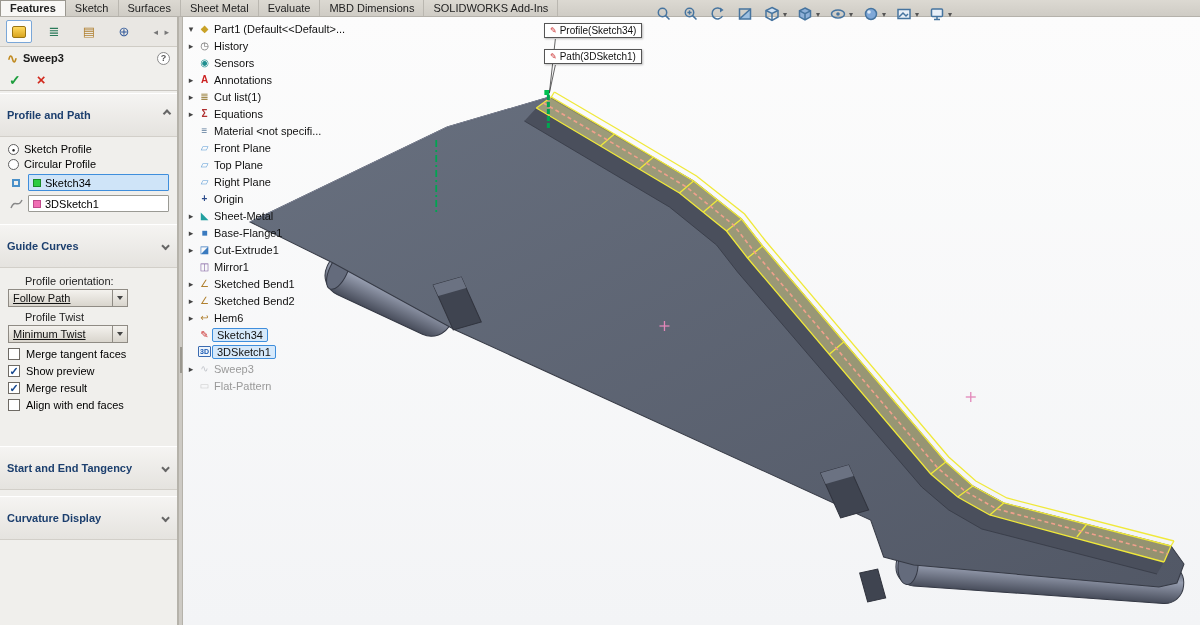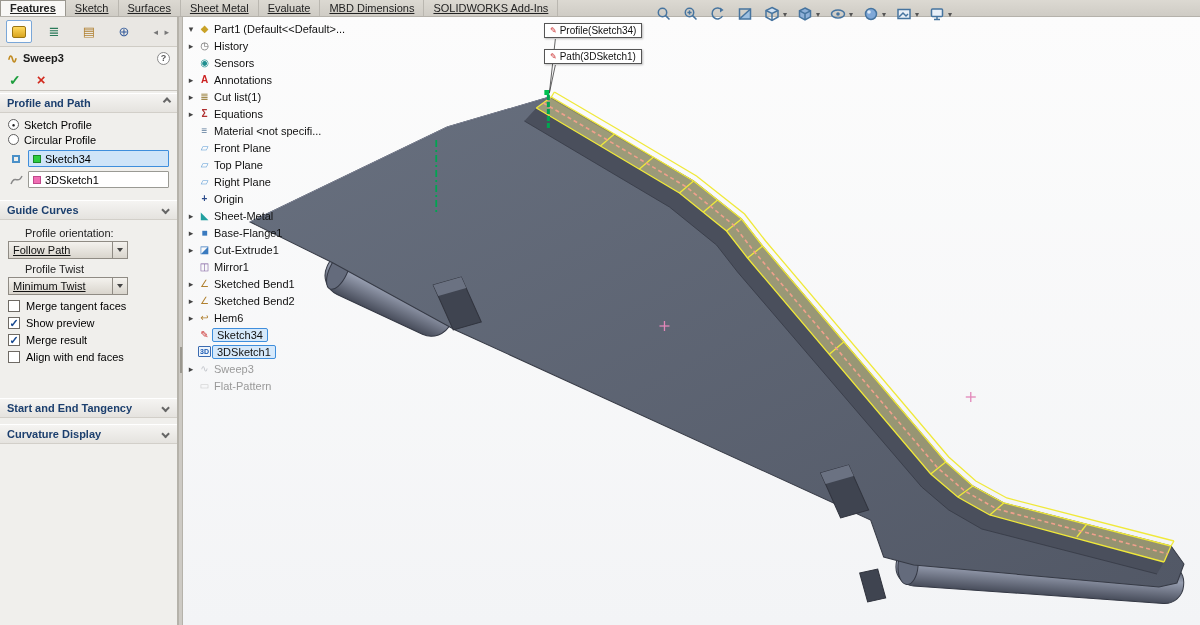--- a/index.html
+++ b/index.html
@@ -3,21 +3,21 @@
 <meta charset="utf-8">
 <style>
   * { margin:0; padding:0; box-sizing:border-box; }
   body { font-family:"Liberation Sans", sans-serif; font-size:11px; background:#fff; }
   #app { position:relative; width:1200px; height:625px; overflow:hidden; background:#f0efec; }
 
   
   #tabbar { position:absolute; top:0; left:0; width:1200px; height:17px;
     background:linear-gradient(#dcd9d2,#cfccc5); border-bottom:1px solid #b5b2ab;
     display:flex; align-items:stretch; z-index:5; }
-  .tab { padding:1px 9px 2px; color:#222; border-right:1px solid #bab7b0; display:flex; align-items:center; cursor:default;text-decoration:underline; }
+  .tab { padding:1px 9px 2px; color:#222; border-right:1px solid #bab7b0; display:flex; align-items:center; cursor:default; }
   .tab.active { background:#f8f7f5; border:1px solid #9a978f; border-bottom:none; font-weight:bold; }
 
   
   #headsup { position:absolute; top:2px; left:652px; height:24px; display:flex; align-items:center; gap:3px; z-index:9; }
   .hi { display:flex; align-items:center; justify-content:center; padding:0 3px; height:22px; border-radius:2px; }
   .hi svg { stroke:#46749f; fill:none; stroke-width:1.5; }
   .hi .dd { font-size:8px; color:#555; margin-left:2px; }
 
   
   #main { position:absolute; top:17px; left:0; width:1200px; height:608px; display:flex; }
@@ -30,28 +30,28 @@
   .pmti .gold { width:14px; height:12px; background:linear-gradient(#ffd95e,#d9a520); border:1px solid #9a7514; border-radius:2px; }
   .pm-arrows { margin-left:auto; color:#777; font-size:9px; letter-spacing:2px; }
   .pm-title { height:22px; display:flex; align-items:center; gap:5px; padding:0 7px; font-weight:bold; color:#1a1a1a; }
   .sweep-glyph { color:#c08a20; font-weight:bold; font-size:13px; }
   .help { margin-left:auto; width:13px; height:13px; border:1px solid #8a8a8a; border-radius:50%;
     display:flex; align-items:center; justify-content:center; font-size:9px; color:#555; background:#fff; }
   .pm-actions { height:22px; display:flex; align-items:center; gap:16px; padding:0 9px; border-bottom:1px solid #c9c6c0; }
   .ok { color:#1e9e3e; font-weight:bold; font-size:14px; }
   .cancel { color:#d22a1e; font-weight:bold; font-size:15px; line-height:10px; }
 
-  .sec-h { display:flex; align-items:center; padding:3px 7px; background:linear-gradient(#f5f4f2,#e5e3df);
+  .sec-h { display:flex; align-items:center; padding:15px 7px; background:linear-gradient(#f5f4f2,#e5e3df);
     border-top:1px solid #fff; border-bottom:1px solid #d2cfc9; color:#1c3f6e; font-weight:bold; margin-top:2px; }
   .chev { margin-left:auto; width:6px; height:6px; border-left:2px solid #666; border-bottom:2px solid #666; }
   .chev.up   { transform:rotate(135deg) translate(-1px,1px); }
   .chev.down { transform:rotate(-45deg) translate(-1px,-1px); }
   .sec-b { padding:4px 8px 6px; }
 
-  .radio-row { display:flex; align-items:flex-start; margin:2px 0 3px; }
+  .radio-row { display:flex; align-items:flex-end; margin:2px 0 3px; }
   .radio { width:11px; height:11px; border:1px solid #5f5f5f; border-radius:50%; background:#fff;
     display:flex; align-items:center; justify-content:center; font-size:6px; color:#222; margin-right:5px; }
   .sel-row { display:flex; align-items:center; gap:4px; margin:4px 0; }
   .sel-ico { width:16px; display:flex; justify-content:center; }
   .sel-ico .sq { width:8px; height:8px; border:2px solid #4a90c8; }
   .sel-field { flex:1; height:17px; display:flex; align-items:center; gap:4px; padding:0 4px; border-radius:1px; }
   .sel-field.hl { border:1px solid #3f8edc; background:#cfe4f8; }
   .sel-field.plain { border:1px solid #9a9a94; background:#fff; }
   .chip { width:8px; height:8px; }
   .chip.green { background:#2ecc40; border:1px solid #1a8a28; }

